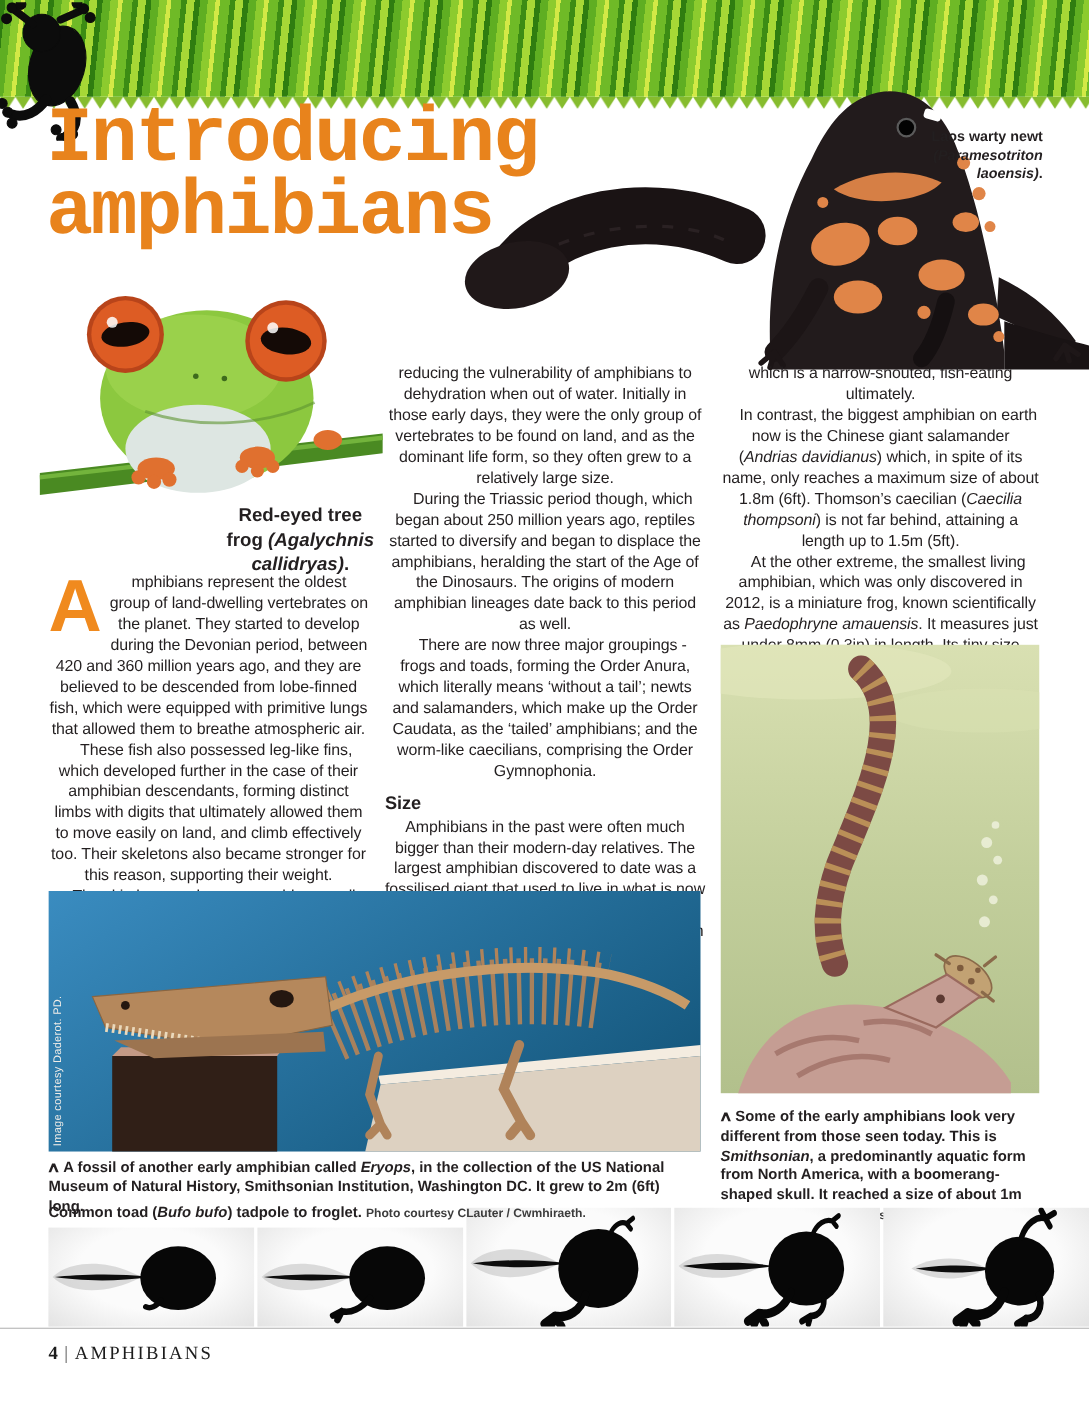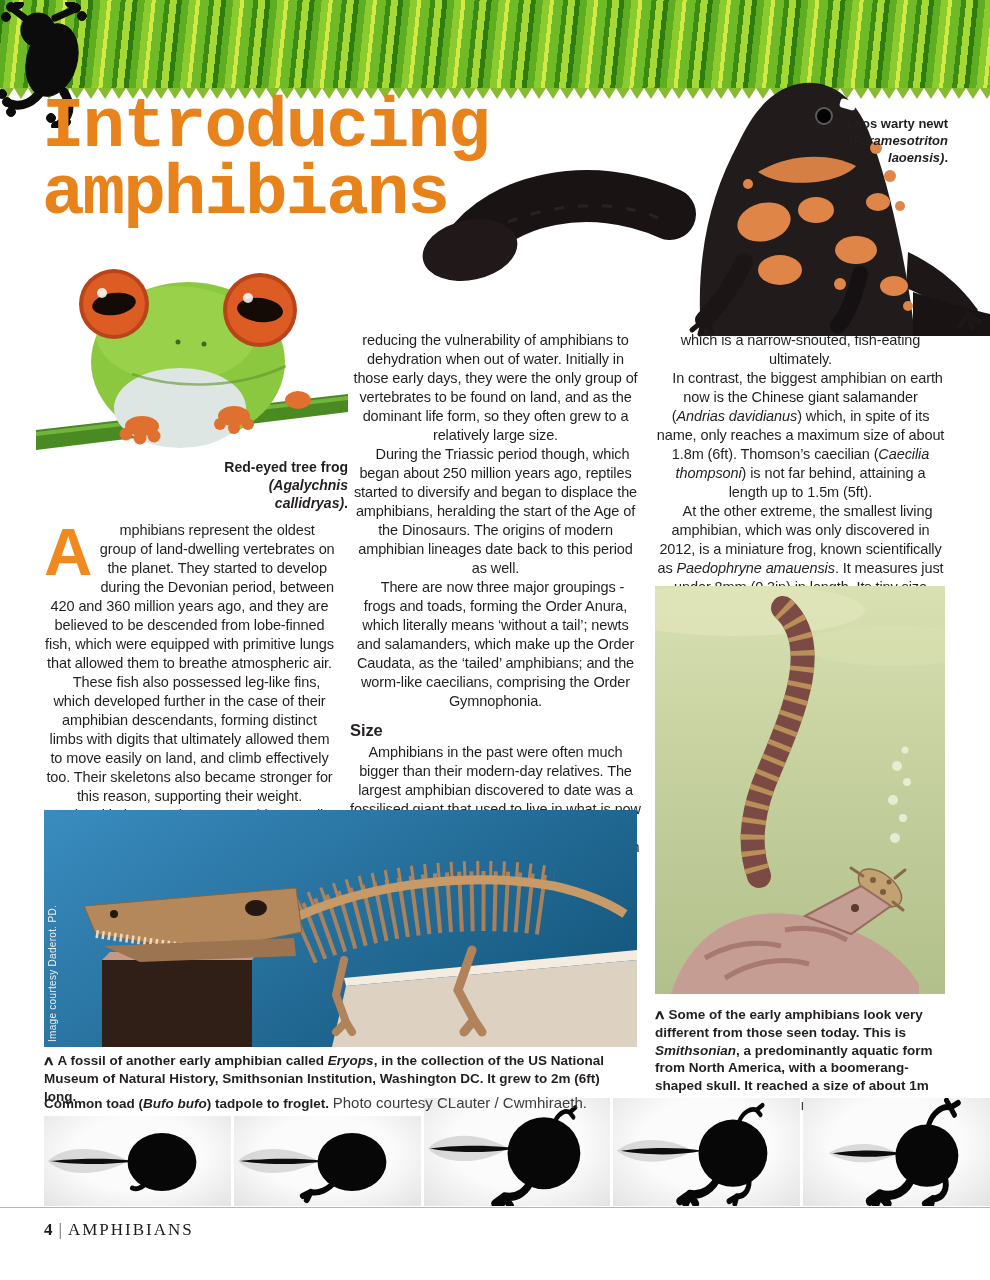--- a/index.html
+++ b/index.html
@@ -17,22 +17,22 @@
 
   
   .headline{position:absolute;left:42px;top:94px;font-family:Liberation Mono, monospace;
     font-weight:bold;font-size:71px;line-height:0.94;letter-spacing:-2px;color:#E8831C;}
 
   
   .fig-newt{position:absolute;left:408px;top:52px;width:582px;height:286px;}
   .cap-newt{position:absolute;right:42px;top:116px;width:136px;text-align:right;
     font-weight:bold;font-size:13px;line-height:1.3;}
   .fig-frog{position:absolute;left:36px;top:250px;width:312px;height:234px;}
-  .cap-frog{position:absolute;left:198px;top:458px;width:150px;text-align:right;
-    font-weight:bold;font-size:14px;line-height:1.3;}
+  .cap-frog{position:absolute;left:198px;top:458px;width:150px;text-align:center;
+    font-weight:bold;font-size:17px;line-height:1.3;}
 
   .fig-skeleton{position:absolute;left:44px;top:810px;width:593px;height:237px;}
   .skel-credit{position:absolute;left:3px;bottom:5px;writing-mode:vertical-rl;
     transform:rotate(180deg);font-size:10px;color:#f0ede8;letter-spacing:.3px;}
   .cap-fossil{position:absolute;left:44px;top:1052px;width:566px;
     font-weight:bold;font-size:13.5px;line-height:1.32;}
 
   .fig-diplo{position:absolute;left:655px;top:586px;width:290px;height:408px;}
   .cap-diplo{position:absolute;left:655px;top:1006px;width:292px;
     font-weight:bold;font-size:13.5px;line-height:1.32;}
@@ -52,21 +52,21 @@
   .col3{left:655px;top:331px;}
   .col p{margin:0;text-align:center;}
   .col p.ind{text-indent:14px;}
   .dropcap{float:left;font-size:67px;line-height:.78;font-weight:bold;color:#F08A1E;
     padding:5px 7px 2px 0;}
   .size-heading{font-weight:bold;font-size:16.5px;margin:9px 0 2px;}
 
   .cap-arrow{font-weight:bold;margin-right:4px;font-size:13px;display:inline-block;
     transform:scaleX(1.35);}
   .it{font-style:italic;}
-  .lt{font-weight:normal;font-size:15px;color:#3c3c3c;}
+  .lt{font-weight:bold;font-size:11px;color:#3c3c3c;}
 
   
   .footer-rule{position:absolute;left:0;top:1207px;width:990px;height:1px;background:#b5b5b5;}
   .footer{position:absolute;left:44px;top:1220px;font-family:"Liberation Serif",serif;
     font-size:17px;color:#1c1c1c;}
   .footer .num{font-weight:bold;}
   .footer .sep{margin:0 6px;color:#555;font-weight:normal;}
   .footer .mag{letter-spacing:2px;}
 </style>
 </head>

